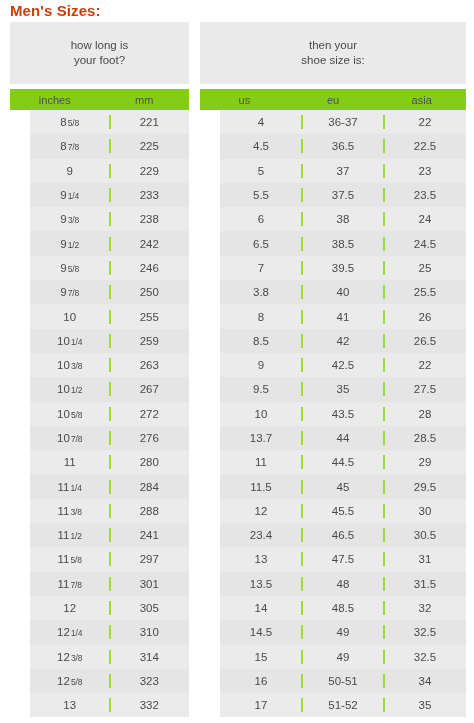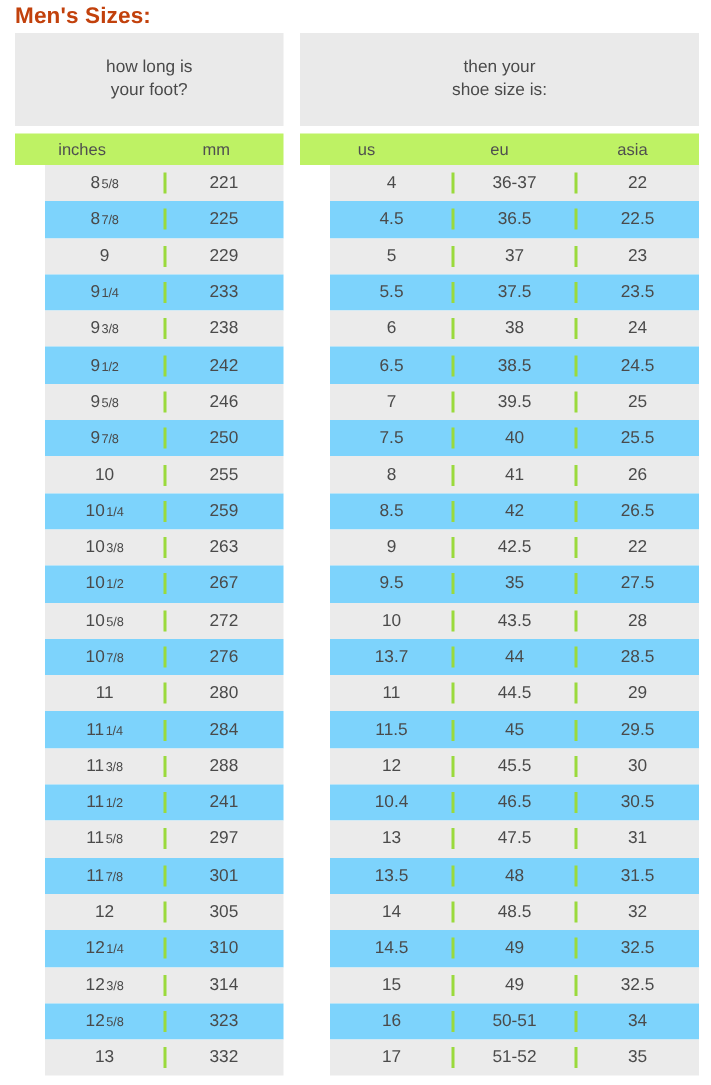--- a/index.html
+++ b/index.html
@@ -60,21 +60,21 @@
     line-height: 15px;
     color: #4a4a4a;
   }
 
   .spacer-row {
     height: 5px;
     background: #ffffff;
   }
 
   .header-row {
-    background: #bef264;
+    background: #84cc16;
     height: 21px;
     display: flex;
     align-items: center;
   }
 
   .header-cell {
     flex: 1;
     text-align: center;
     font-size: 11px;
     color: #4f4f4f;
@@ -84,21 +84,21 @@
     position: relative;
     padding-left: 20px;
   }
 
   .data-row {
     height: 24.3px;
     display: flex;
     align-items: center;
   }
   .data-row.odd  { background: #ebebeb; }
-  .data-row.even { background: #7dd3fc; }
+  .data-row.even { background: #e5e5e5; }
 
   .data-cell {
     flex: 1;
     text-align: center;
     font-size: 11.5px;
     color: #4a4a4a;
     position: relative;
     white-space: nowrap;
   }
 
@@ -296,21 +296,21 @@
             <div class="data-cell">6.5</div>
             <div class="data-cell">38.5</div>
             <div class="data-cell">24.5</div>
           </div>
           <div class="data-row odd">
             <div class="data-cell">7</div>
             <div class="data-cell">39.5</div>
             <div class="data-cell">25</div>
           </div>
           <div class="data-row even">
-            <div class="data-cell">7.5</div>
+            <div class="data-cell">3.8</div>
             <div class="data-cell">40</div>
             <div class="data-cell">25.5</div>
           </div>
           <div class="data-row odd">
             <div class="data-cell">8</div>
             <div class="data-cell">41</div>
             <div class="data-cell">26</div>
           </div>
           <div class="data-row even">
             <div class="data-cell">8.5</div>
@@ -346,21 +346,21 @@
             <div class="data-cell">11.5</div>
             <div class="data-cell">45</div>
             <div class="data-cell">29.5</div>
           </div>
           <div class="data-row odd">
             <div class="data-cell">12</div>
             <div class="data-cell">45.5</div>
             <div class="data-cell">30</div>
           </div>
           <div class="data-row even">
-            <div class="data-cell">10.4</div>
+            <div class="data-cell">23.4</div>
             <div class="data-cell">46.5</div>
             <div class="data-cell">30.5</div>
           </div>
           <div class="data-row odd">
             <div class="data-cell">13</div>
             <div class="data-cell">47.5</div>
             <div class="data-cell">31</div>
           </div>
           <div class="data-row even">
             <div class="data-cell">13.5</div>

